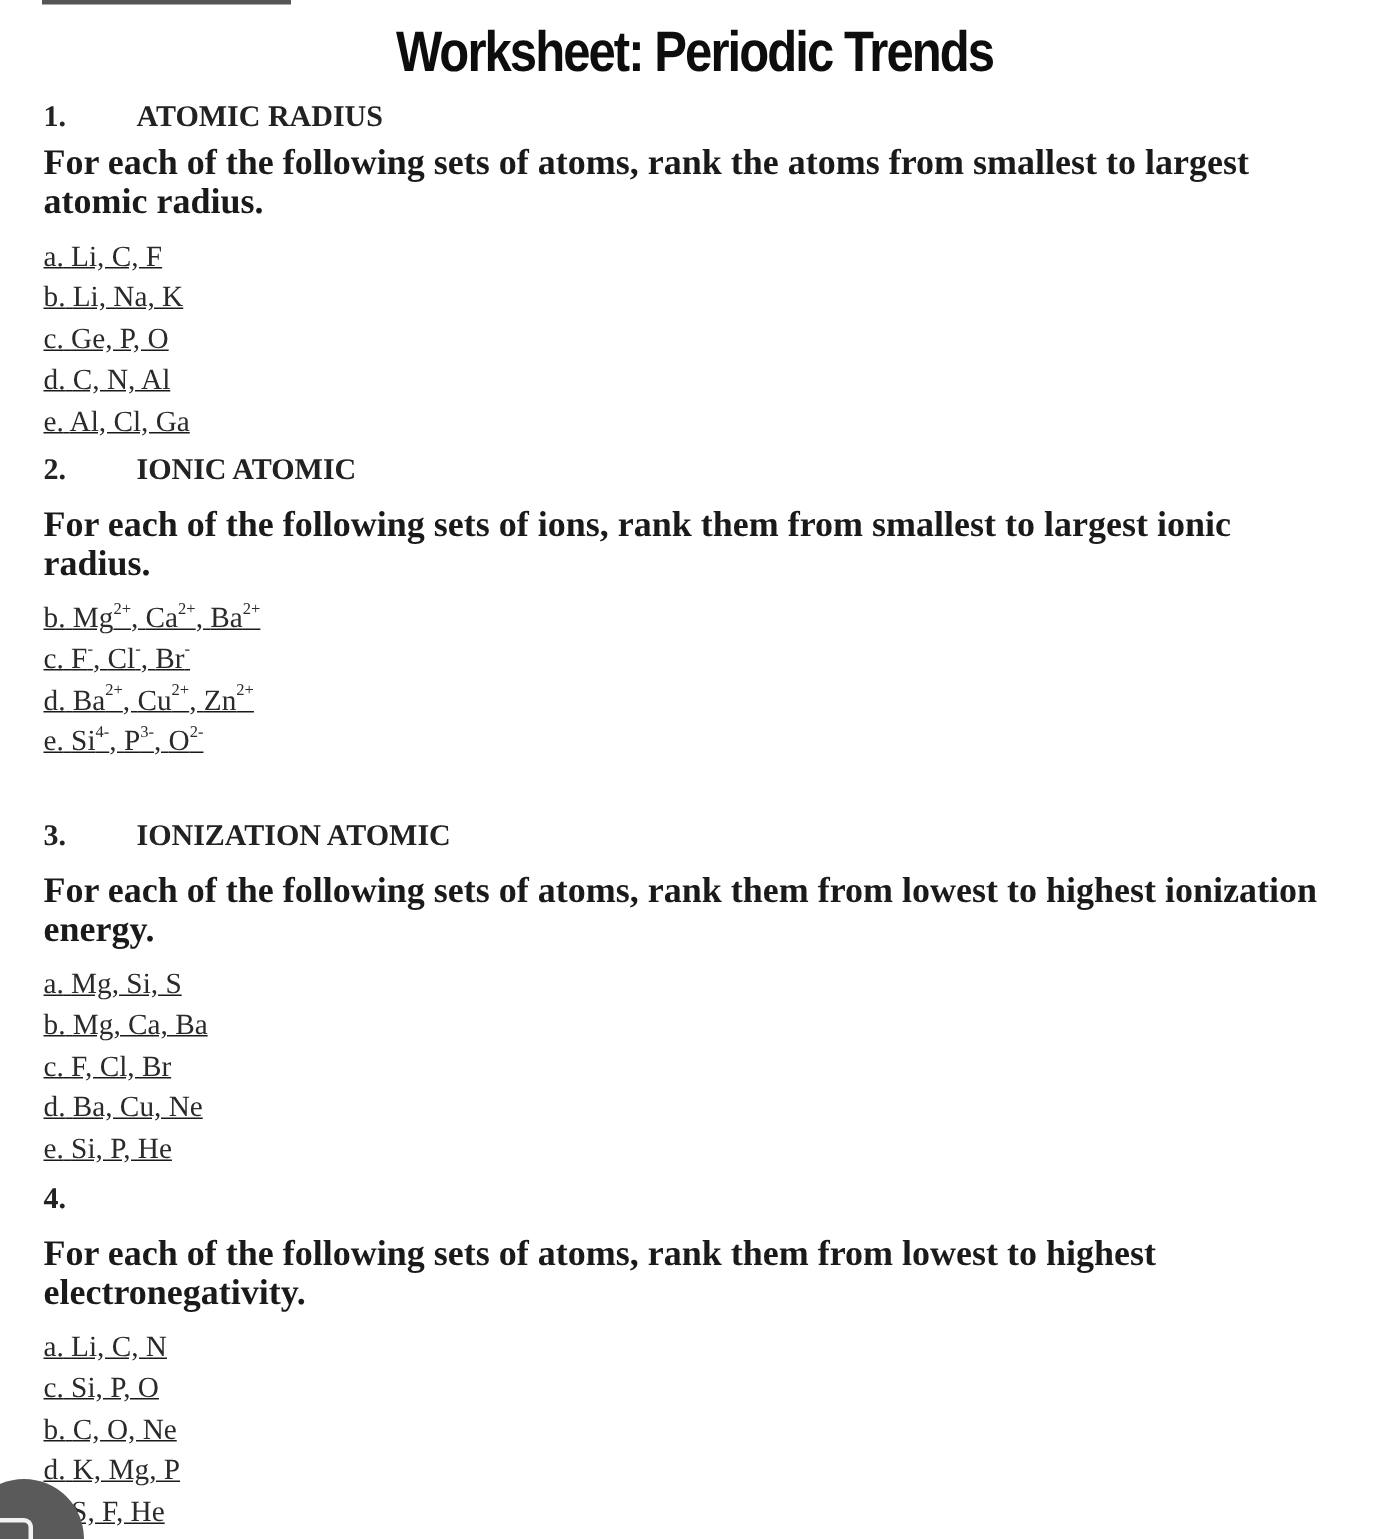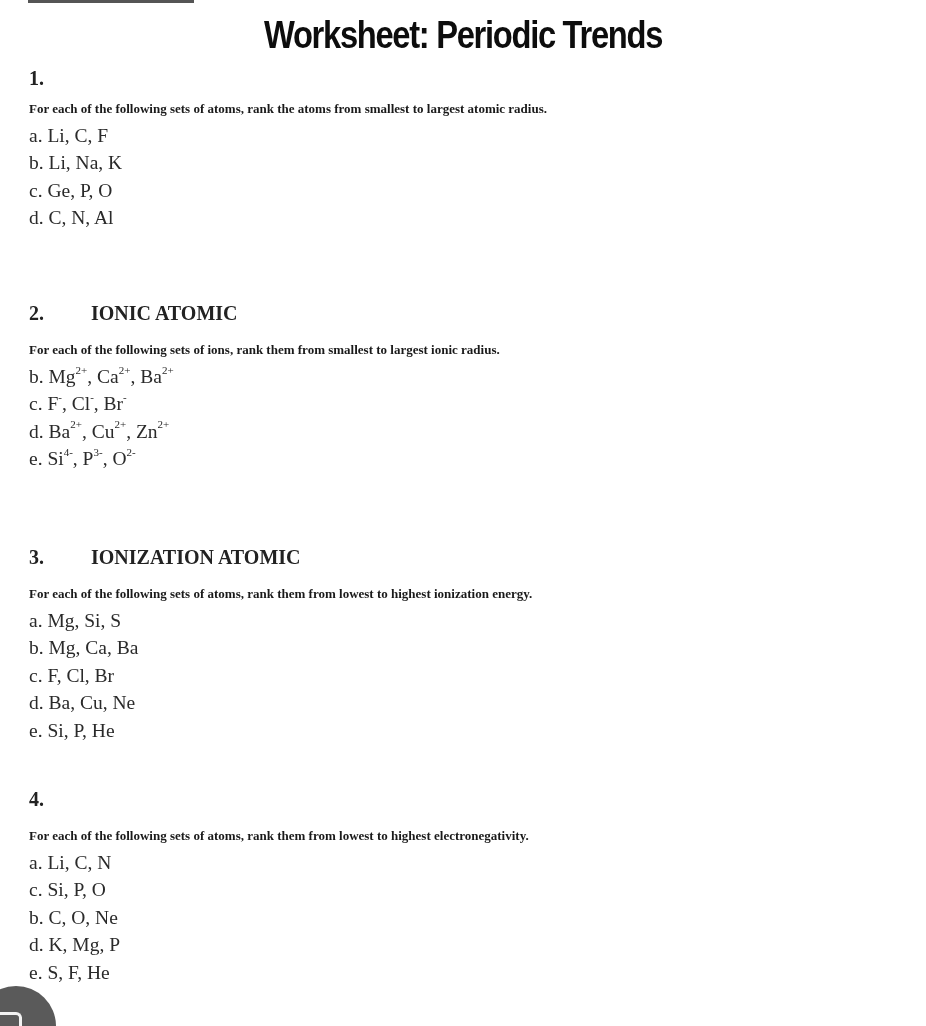--- a/index.html
+++ b/index.html
@@ -44,27 +44,27 @@
     }
     .sec-head {
       font-size: 20px;
       font-weight: 700;
       color: #222;
       line-height: 24px;
       display: flex;
     }
     .sec-num { width: 62px; }
     .prompt {
-      font-size: 13px;
+      font-size: 24px;
       font-weight: 700;
       color: #1a1a1a;
       line-height: 26px;
       margin-top: 6px;
     }
-    .items { margin-top: 0; }
+    .items { margin-top: 10px; text-decoration: underline; }
     .item {
       font-size: 19.5px;
       line-height: 27.4px;
       color: #2a2a2a;
     }
     .item sup {
       font-size: 11px;
       line-height: 0;
       position: relative;
       top: -2px;
@@ -92,27 +92,29 @@
 </head>
 <body>
 
 <div class="top-bar-stub"></div>
 
 <div class="title">Worksheet: Periodic Trends</div>
 
 <div class="section" style="top:66px;">
   <div class="sec-head">
     <span class="sec-num">1.</span>
+    <span>ATOMIC RADIUS</span>
   </div>
   <div class="prompt" style="width:820px;">For each of the following sets of atoms, rank the atoms from smallest to largest atomic radius.</div>
   <div class="items">
     <div class="item"><span>a.</span> <span>Li, C, F</span></div>
     <div class="item"><span>b.</span> <span>Li, Na, K</span></div>
     <div class="item"><span>c.</span> <span>Ge, P, O</span></div>
     <div class="item"><span>d.</span> <span>C, N, Al</span></div>
+    <div class="item"><span>e.</span> <span>Al, Cl, Ga</span></div>
   </div>
 </div>
 
 <div class="section" style="top:301px;">
   <div class="sec-head">
     <span class="sec-num">2.</span>
     <span>IONIC ATOMIC</span>
   </div>
   <div class="prompt" style="margin-top:12px; width:830px;">For each of the following sets of ions, rank them from smallest to largest ionic radius.</div>
   <div class="items">

